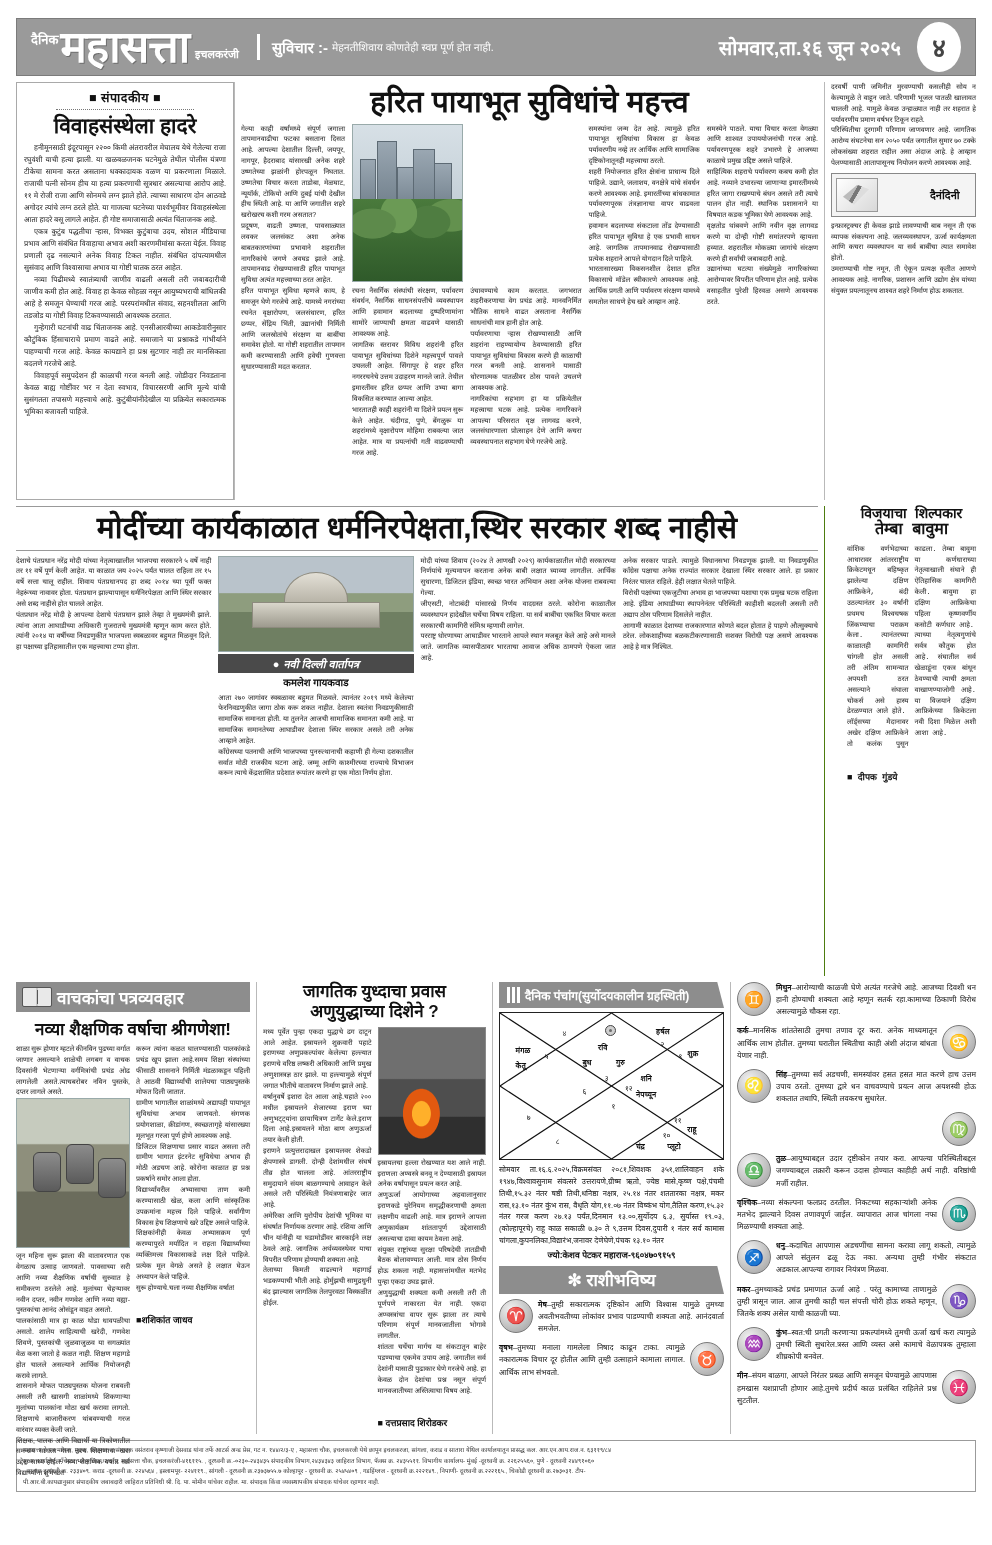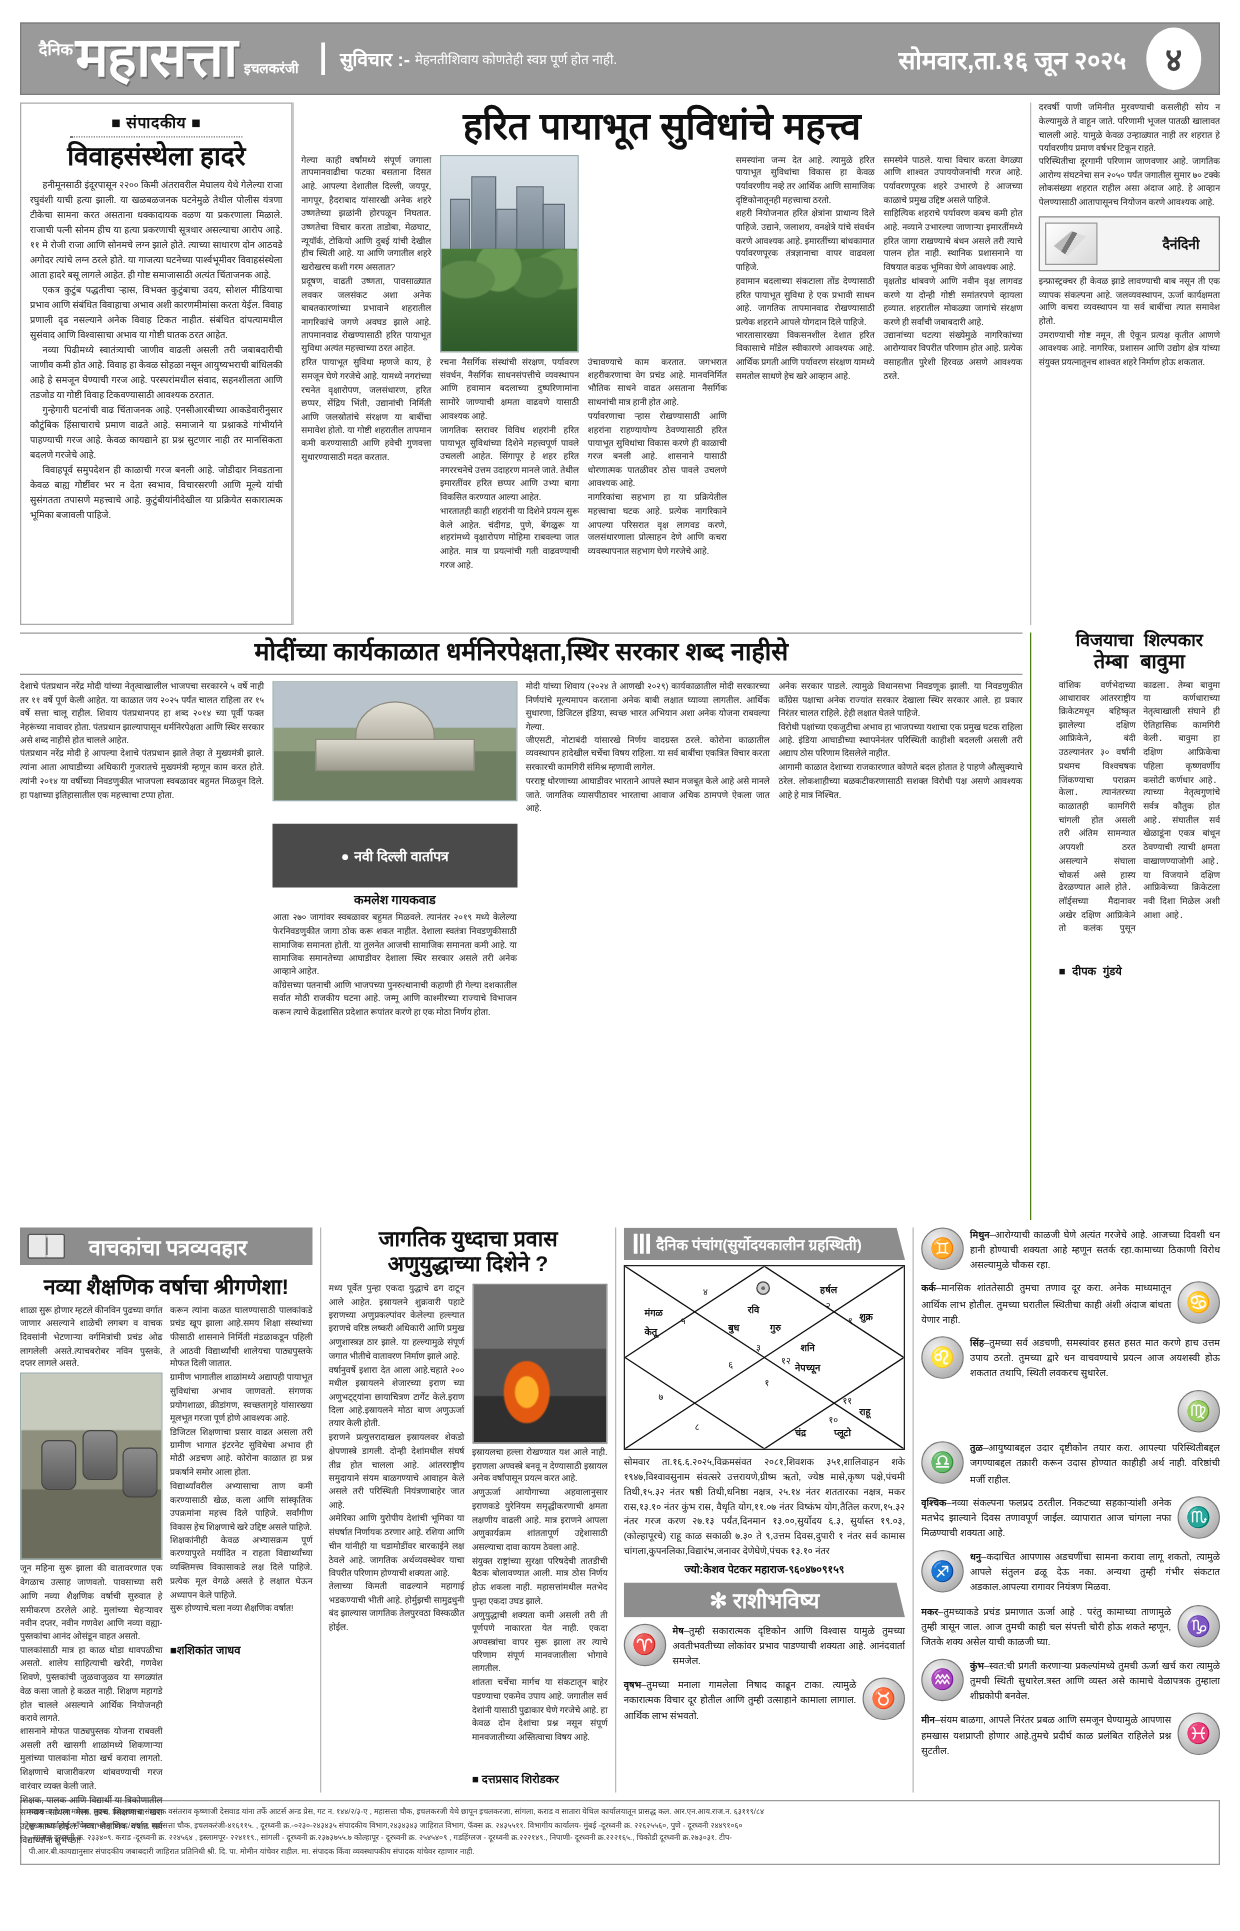--- a/index.html
+++ b/index.html
@@ -91,21 +91,21 @@
     content:""; position:absolute; left: 6px; top: 6px; width: 26px; height: 20px;
     background: linear-gradient(120deg,#bbb 0 40%, #777 41% 52%, #ddd 53%);
     clip-path: polygon(0 60%, 55% 0, 100% 22%, 42% 100%);
   }
   .diary-label { font-size: 11px; font-weight: bold; margin-left: 48px; }
 
   
   .mid-wrap { display: flex; margin-top: 6px; height: 470px; }
   .mid-main { flex: 1; padding-right: 6px; }
   .mid-head {
-    font-size: 20px; font-weight: bold; text-align: center; line-height: 1.05;
+    font-size: 30px; font-weight: bold; text-align: center; line-height: 1.05;
     border-top: 1px solid #999; border-bottom: 1px solid #999;
     padding: 5px 0 6px 0; margin-bottom: 5px;
   }
   .mid-cols { display: flex; gap: 7px; }
   .mid-col { flex: 1; }
   .photo2 {
     width: 100%; height: 96px; border: 1px solid #9aa; position: relative; overflow: hidden;
     background: linear-gradient(180deg,#b9c3cb 0 38%, #8e9d7e 39% 58%, #6f7f62 59% 100%);
   }
   .photo2 .dome {
@@ -113,34 +113,34 @@
     width: 64px; height: 40px; background: linear-gradient(180deg,#e3e0d6,#aba79a);
     border-radius: 50% 50% 6px 6px / 70% 70% 6px 6px; border: 1px solid #8d8a7e;
   }
   .photo2 .base {
     position: absolute; left: 50%; bottom: 24%; transform: translateX(-50%);
     width: 128px; height: 26px; background: linear-gradient(180deg,#d9d6cb,#9d9a8e);
     border: 1px solid #8d8a7e;
   }
   .byline-band {
     background: #4a4a4a; color: #fff; text-align: center; font-size: 11px; font-weight: bold;
-    padding: 18px 0; margin-top: 18px;
+    padding: 2px 0; margin-top: 2px; font-style: italic;
   }
   .byline-band .dot { color:#fff; margin-right:4px; }
   .byline-name { text-align: center; font-size: 10px; font-weight: bold; padding: 2px 0 4px 0; }
 
   .mid-right { width: 152px; padding-left: 22px; border-left: 1px solid #4d7c0f; font-family: Liberation Mono, monospace; }
   .mr-head { font-size: 14px; font-weight: bold; text-align: center; line-height: 1.15; }
   .mr-head2 { font-size: 16px; font-weight: bold; text-align: center; line-height: 1.1; margin-bottom: 4px;}
 
   
   .bot-wrap { display: flex; margin-top: 6px; height: 452px; }
   .letters { width: 240px; padding-right: 6px; }
   .band-letters {
-    background: #8d8d8d; height: 30px; display: flex; align-items: center; gap: 19px; padding: 0 6px;
+    background: #8d8d8d; height: 30px; display: flex; align-items: center; gap: 5px; padding: 0 6px;
   }
   .book-icon {
     width: 30px; height: 20px; flex: 0 0 30px; position: relative;
     background: linear-gradient(90deg,#e9e9e9 0 46%, #c9c9c9 47% 53%, #e9e9e9 54%);
     border: 1px solid #555; border-radius: 2px;
   }
   .book-icon:before {
     content:""; position:absolute; left: 50%; top: 2px; bottom: 2px; width: 1px; background: #555;
   }
   .band-letters .t { font-size: 17px; font-weight: bold; color: #fff; }

